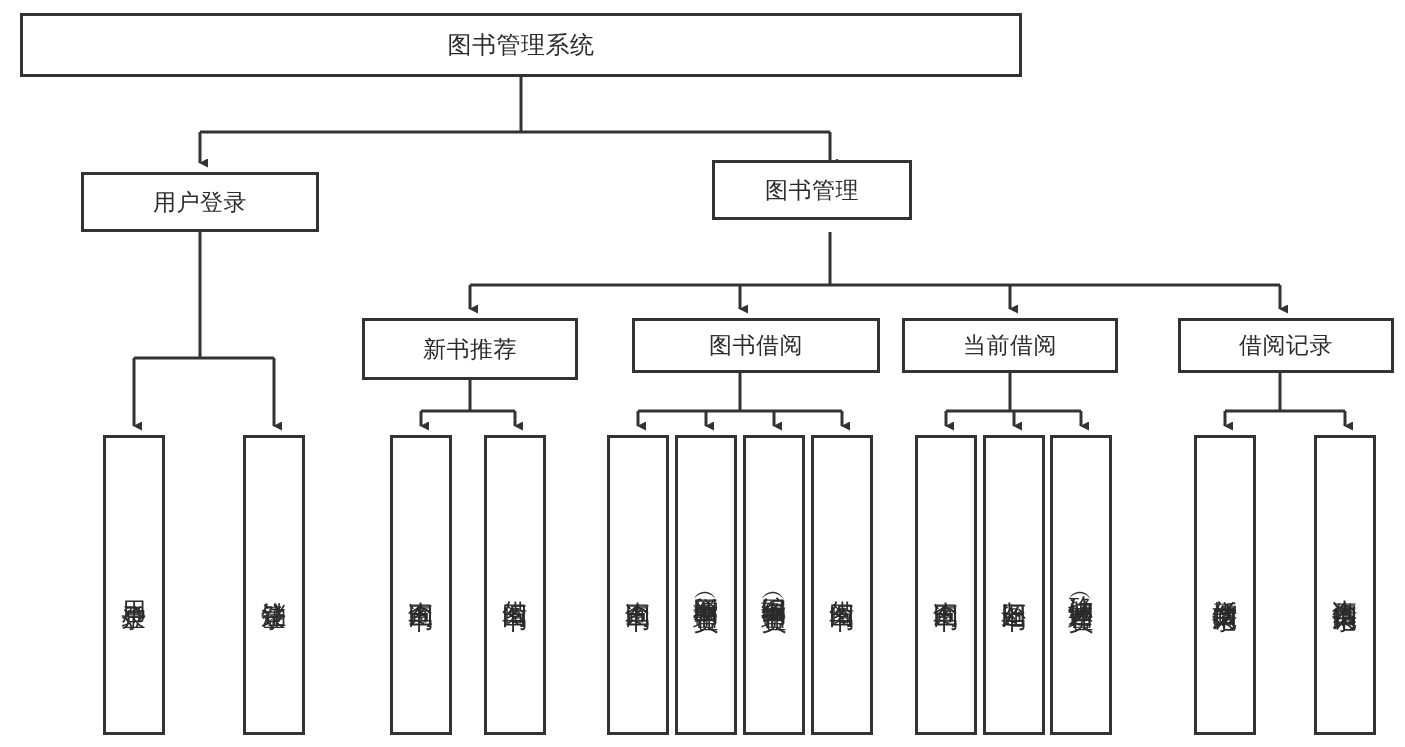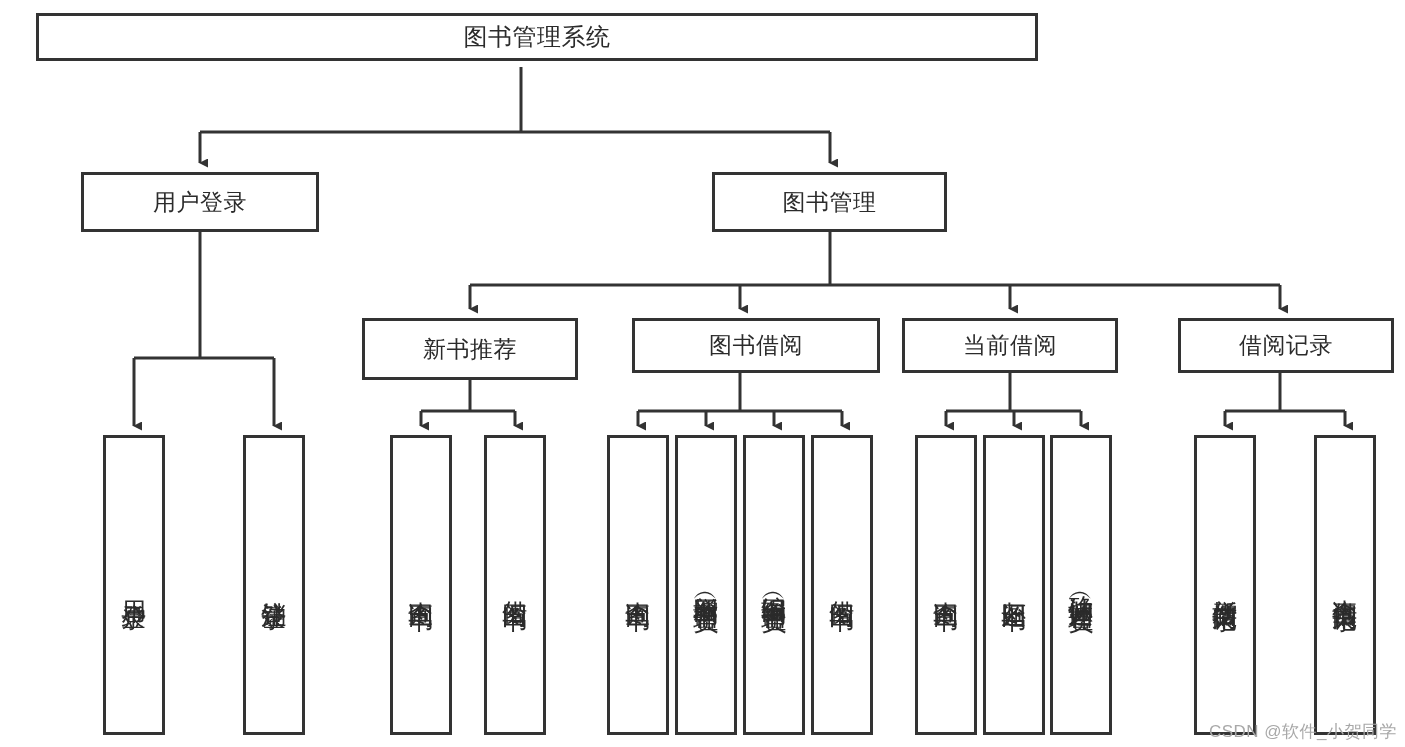--- a/index.html
+++ b/index.html
@@ -117,27 +117,27 @@
         <path d="M1014,411 L1014,426" marker-end="url(#arrowhead)"></path>
         <path d="M1081,411 L1081,426" marker-end="url(#arrowhead)"></path>
         <path d="M1280,373 L1280,411"></path>
         <path d="M1225,411 L1345,411"></path>
         <path d="M1225,411 L1225,426" marker-end="url(#arrowhead)"></path>
         <path d="M1345,411 L1345,426" marker-end="url(#arrowhead)"></path>
       </g>
   </svg>
 
   <div id="node-layer">
-      <div class="node horiz root" style="left: 36px; top: 13px; width: 1002px; height: 48px;">
+      <div class="node horiz root" style="left: 20px; top: 13px; width: 1002px; height: 64px;">
         <span class="node-label">图书管理系统</span>
       </div>
       <div class="node horiz" style="left: 81px; top: 172px; width: 238px; height: 60px;">
         <span class="node-label">用户登录</span>
       </div>
-      <div class="node horiz" style="left: 712px; top: 172px; width: 235px; height: 60px;">
+      <div class="node horiz" style="left: 712px; top: 160px; width: 200px; height: 60px;">
         <span class="node-label">图书管理</span>
       </div>
       <div class="node horiz" style="left: 362px; top: 318px; width: 216px; height: 62px;">
         <span class="node-label">新书推荐</span>
       </div>
       <div class="node horiz" style="left: 632px; top: 318px; width: 248px; height: 55px;">
         <span class="node-label">图书借阅</span>
       </div>
       <div class="node horiz" style="left: 902px; top: 318px; width: 216px; height: 55px;">
         <span class="node-label">当前借阅</span>
@@ -179,14 +179,13 @@
         <span class="node-label">确认归还（管理员）</span>
       </div>
       <div class="node vert" style="left: 1194px; top: 435px; width: 62px; height: 300px;">
         <span class="node-label">新增借阅记录</span>
       </div>
       <div class="node vert" style="left: 1314px; top: 435px; width: 62px; height: 300px;">
         <span class="node-label">查询借阅记录</span>
       </div>
     </div>
 
-  <div class="watermark">CSDN @软件_小贺同学</div>
 </div>
 
 </body></html>

